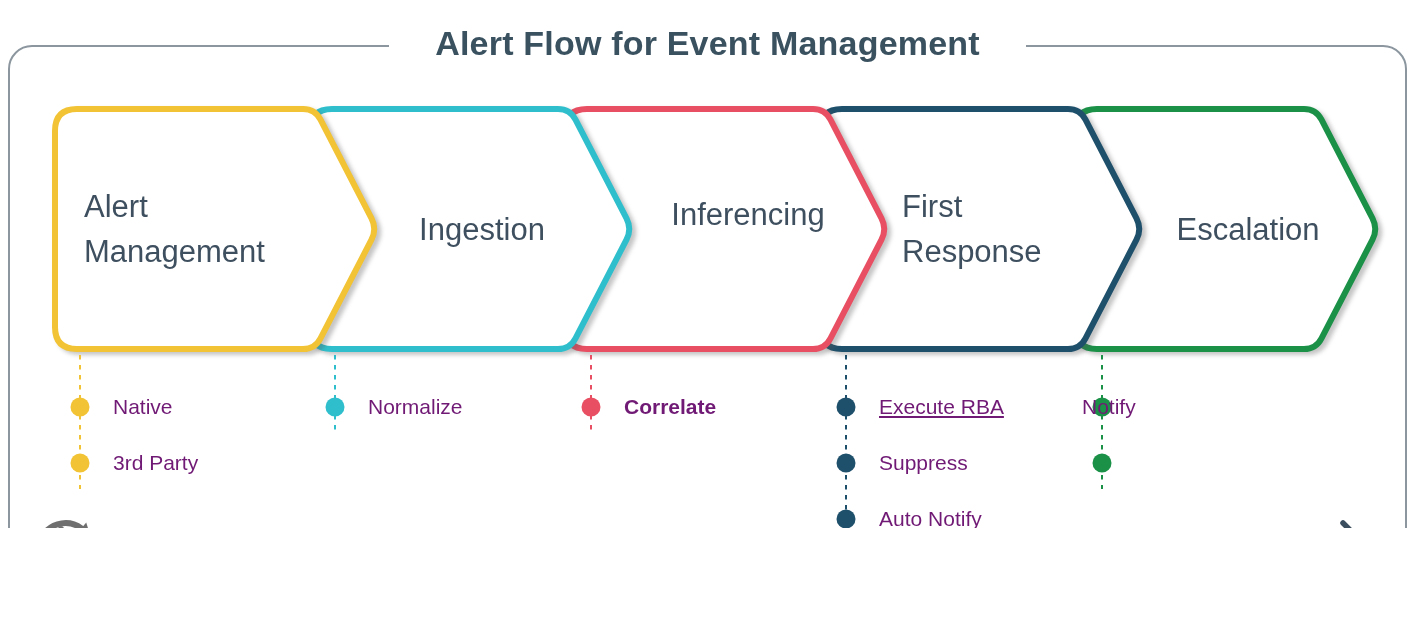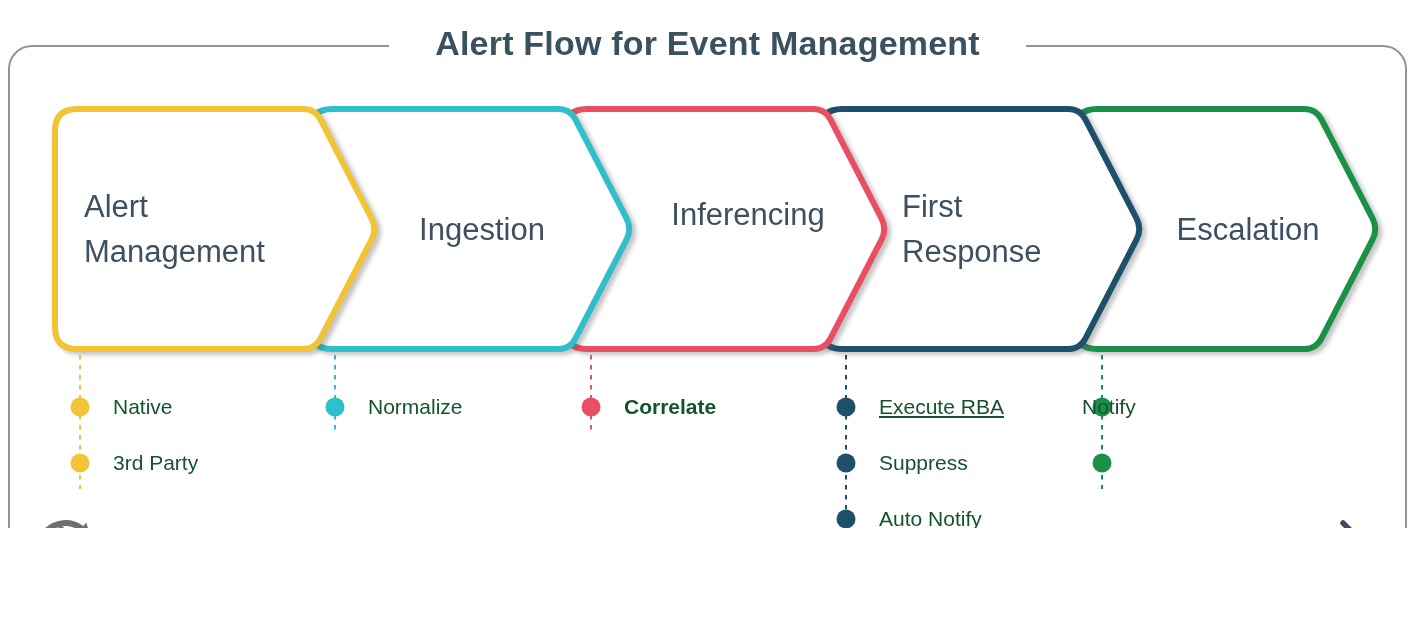--- a/index.html
+++ b/index.html
@@ -16,21 +16,21 @@
     display:inline-block;background:#fff;padding:0 46px;
     font-size:34px;font-weight:bold;color:#3a5160;line-height:46px;letter-spacing:.2px;
   }
   svg.overlay{position:absolute;left:0;top:0;z-index:1;}
   .chev{filter:drop-shadow(4px 3px 2px rgba(90,90,90,.35));}
   .stage-label{
     position:absolute;z-index:2;font-size:31px;color:#3e4f5f;line-height:45px;
   }
   .stage-label.center{text-align:center;}
   .bullet-label{
-    position:absolute;z-index:2;font-size:21px;color:#14532d;line-height:30px;height:30px;
+    position:absolute;z-index:2;font-size:21px;color:#701a75;line-height:30px;height:30px;
   }
   .time-label{
     position:absolute;left:1258px;top:560px;width:80px;text-align:left;z-index:2;
     font-size:15px;color:#3e4f5f;line-height:30px;
   }
 </style>
 </head>
 <body>
 
 <div id="canvas">

